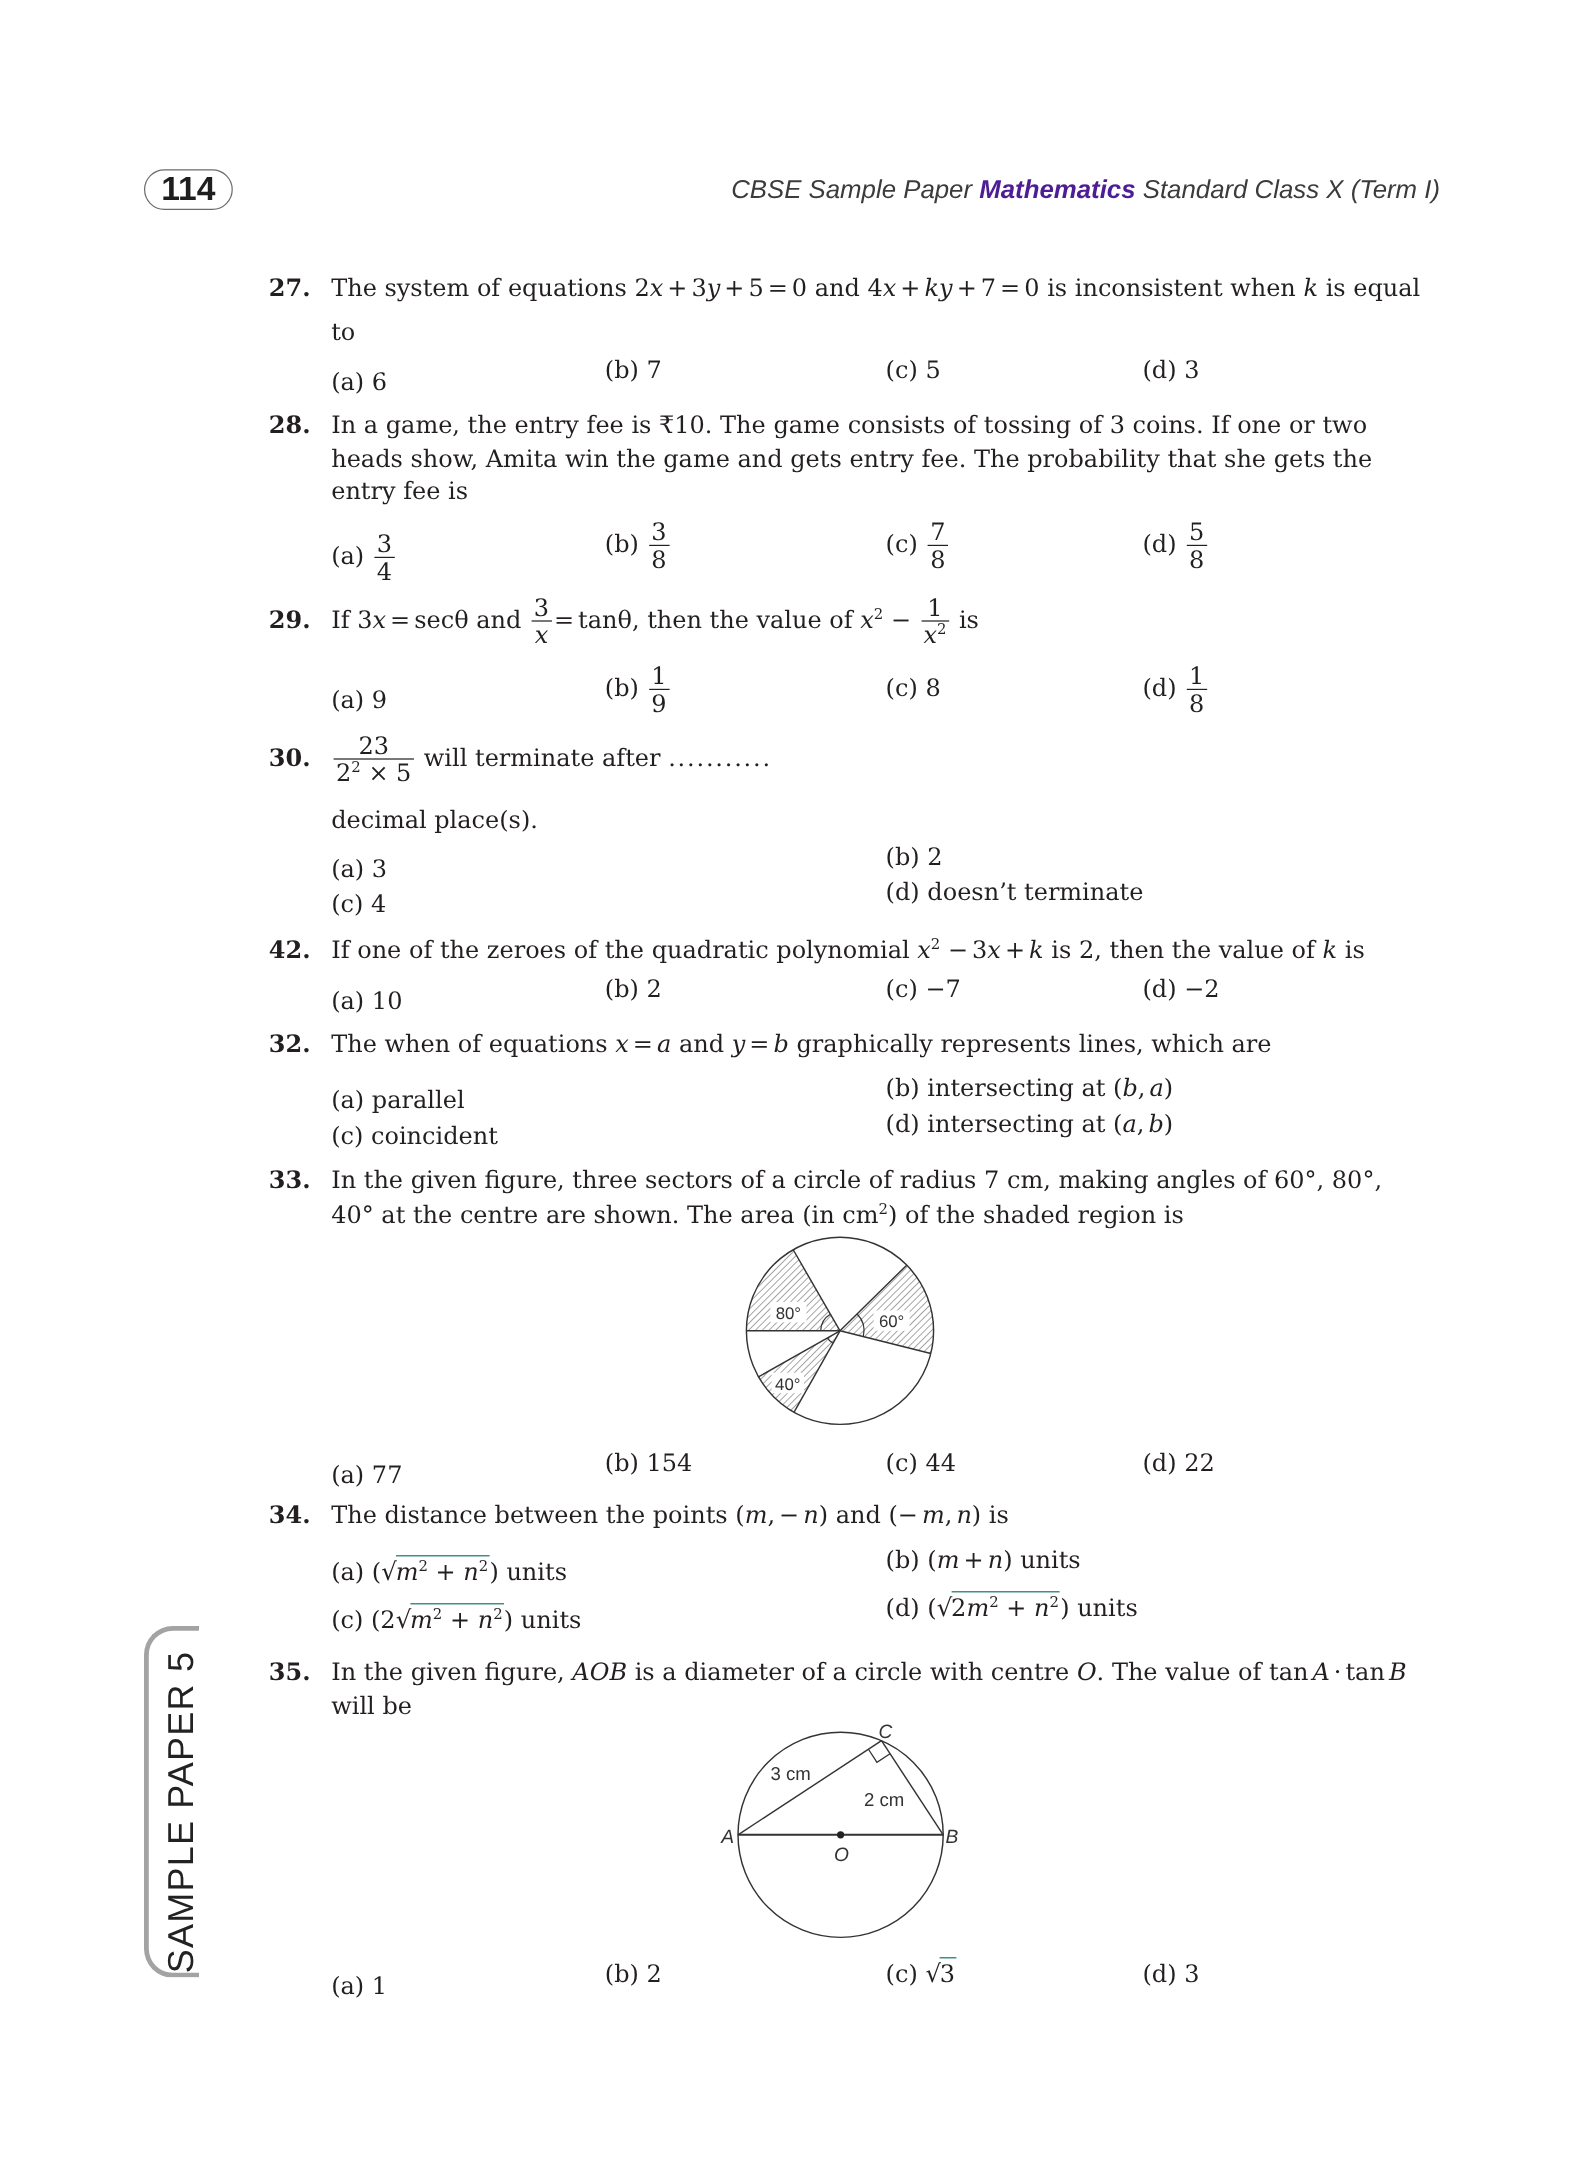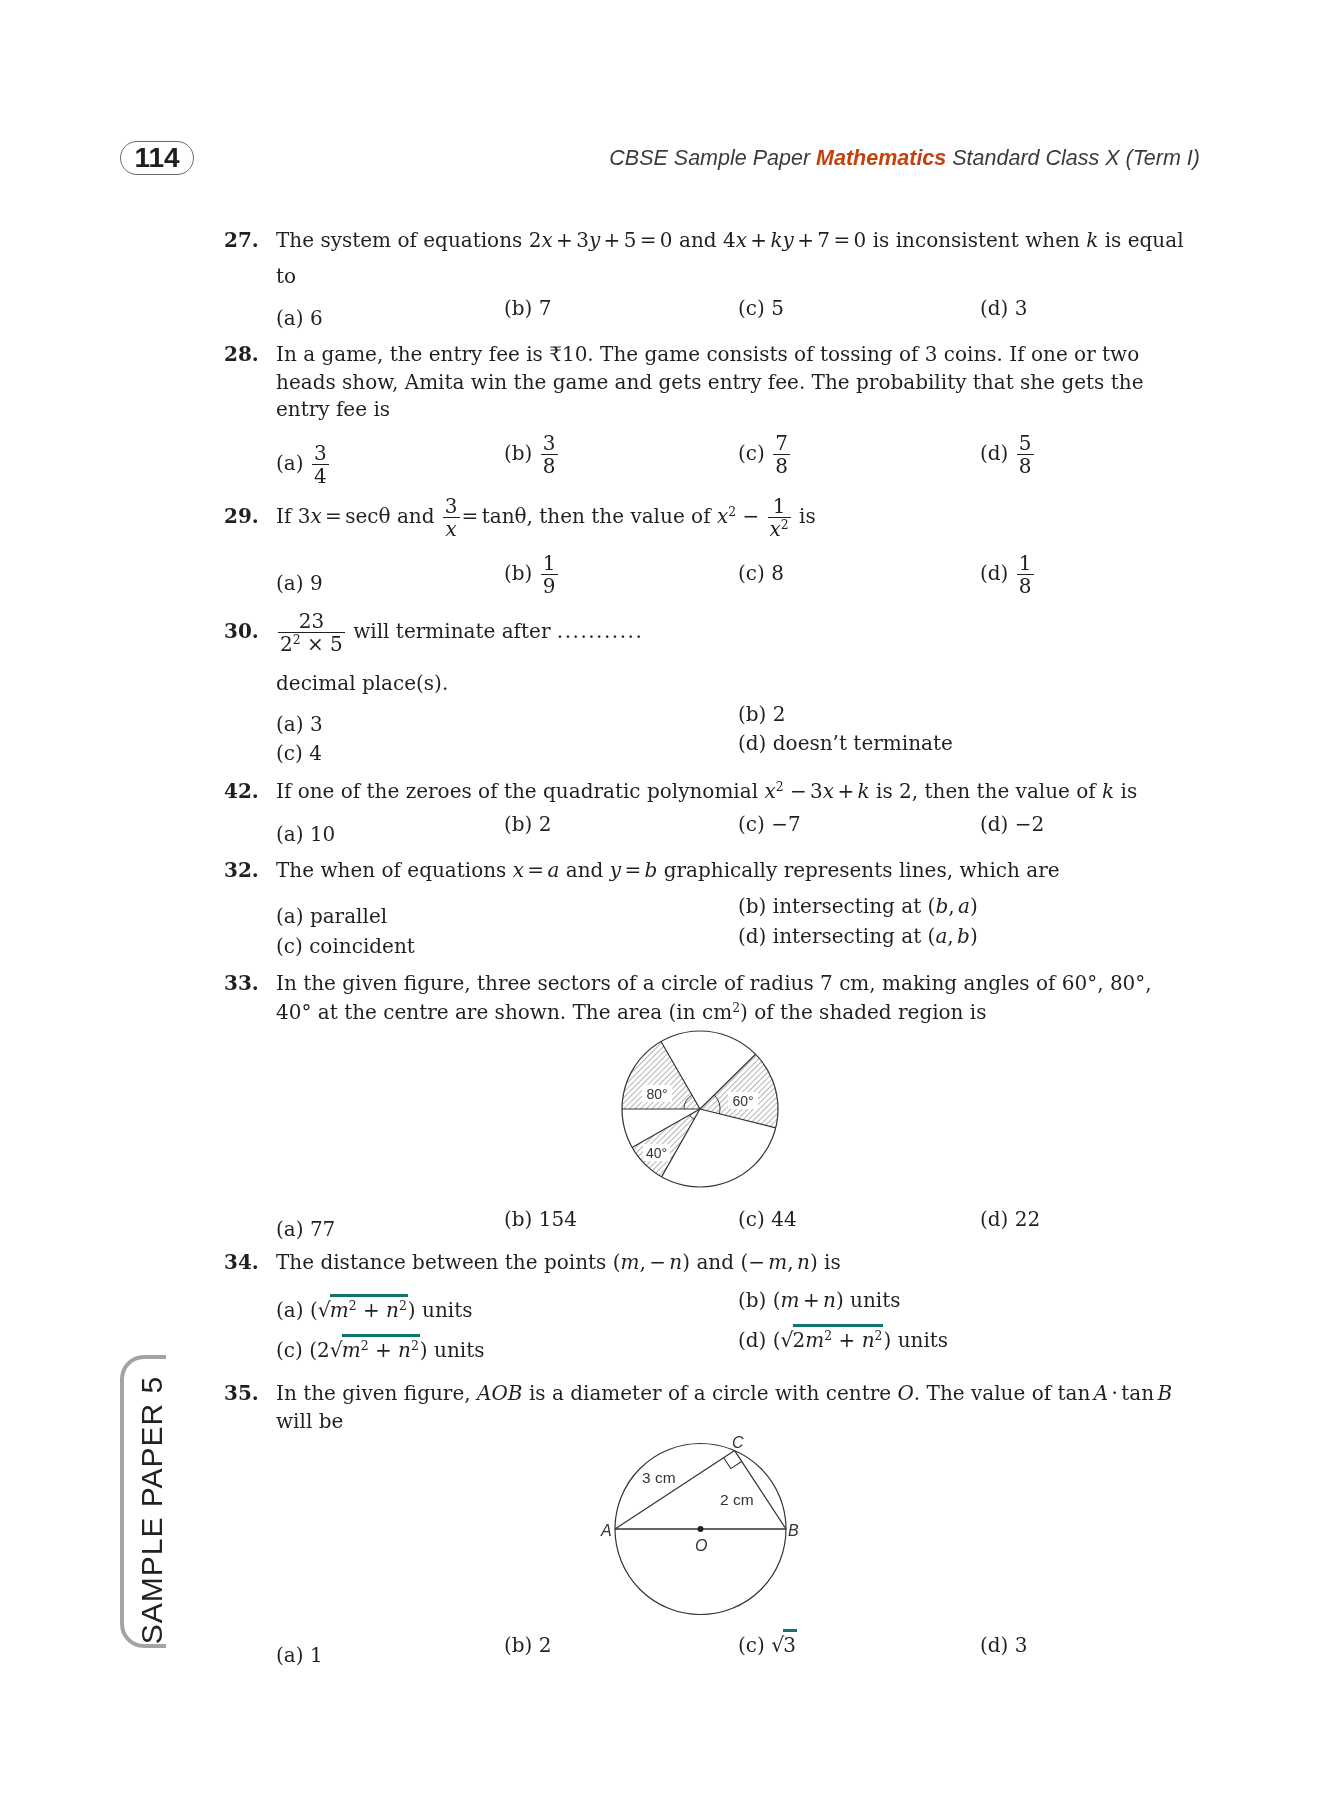--- a/index.html
+++ b/index.html
@@ -12,37 +12,37 @@
     position: absolute; left: 120px; top: 141px; width: 74px; height: 34px;
     border: 1.5px solid #6b6b6b; border-radius: 17px;
     font-family: "Liberation Sans", sans-serif; font-weight: bold; font-size: 28px;
     line-height: 31px; text-align: center; color: #1e1e1e;
   }
   .page-title {
     position: absolute; right: 120px; top: 144px;
     font-family: "Liberation Sans", sans-serif; font-style: italic; font-size: 21.5px;
     line-height: 28px; color: #3b3b3b; white-space: nowrap;
   }
-  .page-title .bold { font-weight: bold; color: #c2410c; }
+  .page-title .bold { font-weight: bold; color: #4c1d95; }
 
   .qnum { position: absolute; left: 224px; font-weight: bold; font-size: 20px; line-height: 28px; white-space: nowrap; }
   .ln { position: absolute; left: 276px; font-size: 20px; line-height: 28px; white-space: nowrap; }
   .opt { position: absolute; font-size: 20px; line-height: 28px; white-space: nowrap; }
-  .c1 { left: 276px; margin-top: 10px; } .c2 { left: 504px; } .c3 { left: 738px; } .c4 { left: 980px; }
+  .c1 { left: 276px; margin-top: 10px; } .c2 { left: 504px; } .c3 { left: 738px; } .c4 { left: 952px; }
   .h2 { left: 738px; }
 
   .math { word-spacing: -3px; }
   .math i { font-style: italic; }
   .frac { display: inline-block; vertical-align: middle; text-align: center; margin: -14px 2px; }
   .frac > .num, .frac > .den { display: block; line-height: 22px; padding: 0 2px; }
   .frac > .den { border-top: 1px solid #231f20; }
   sup { font-size: 0.62em; vertical-align: 0.6em; line-height: 0; }
   .sqrt { white-space: nowrap; }
   .rad { font-size: 1.02em; }
-  .radicand { border-top: 3px solid #0f766e; padding-top: 1px; padding-right: 1px; margin-left: -1px; }
+  .radicand { border-top: 1px solid #0f766e; padding-top: 1px; padding-right: 1px; margin-left: -1px; }
   .leader { letter-spacing: 1.5px; }
 
   .fig { position: absolute; overflow: visible; }
   .fig text { font-family: "Liberation Sans", sans-serif; fill: #333; }
 
   .side-bracket {
     position: absolute; left: 120px; top: 1355px; width: 46px; height: 293px;
     border: 4px solid #a3a3a3; border-right: none; border-radius: 24px 0 0 24px;
   }
   .side-label {

